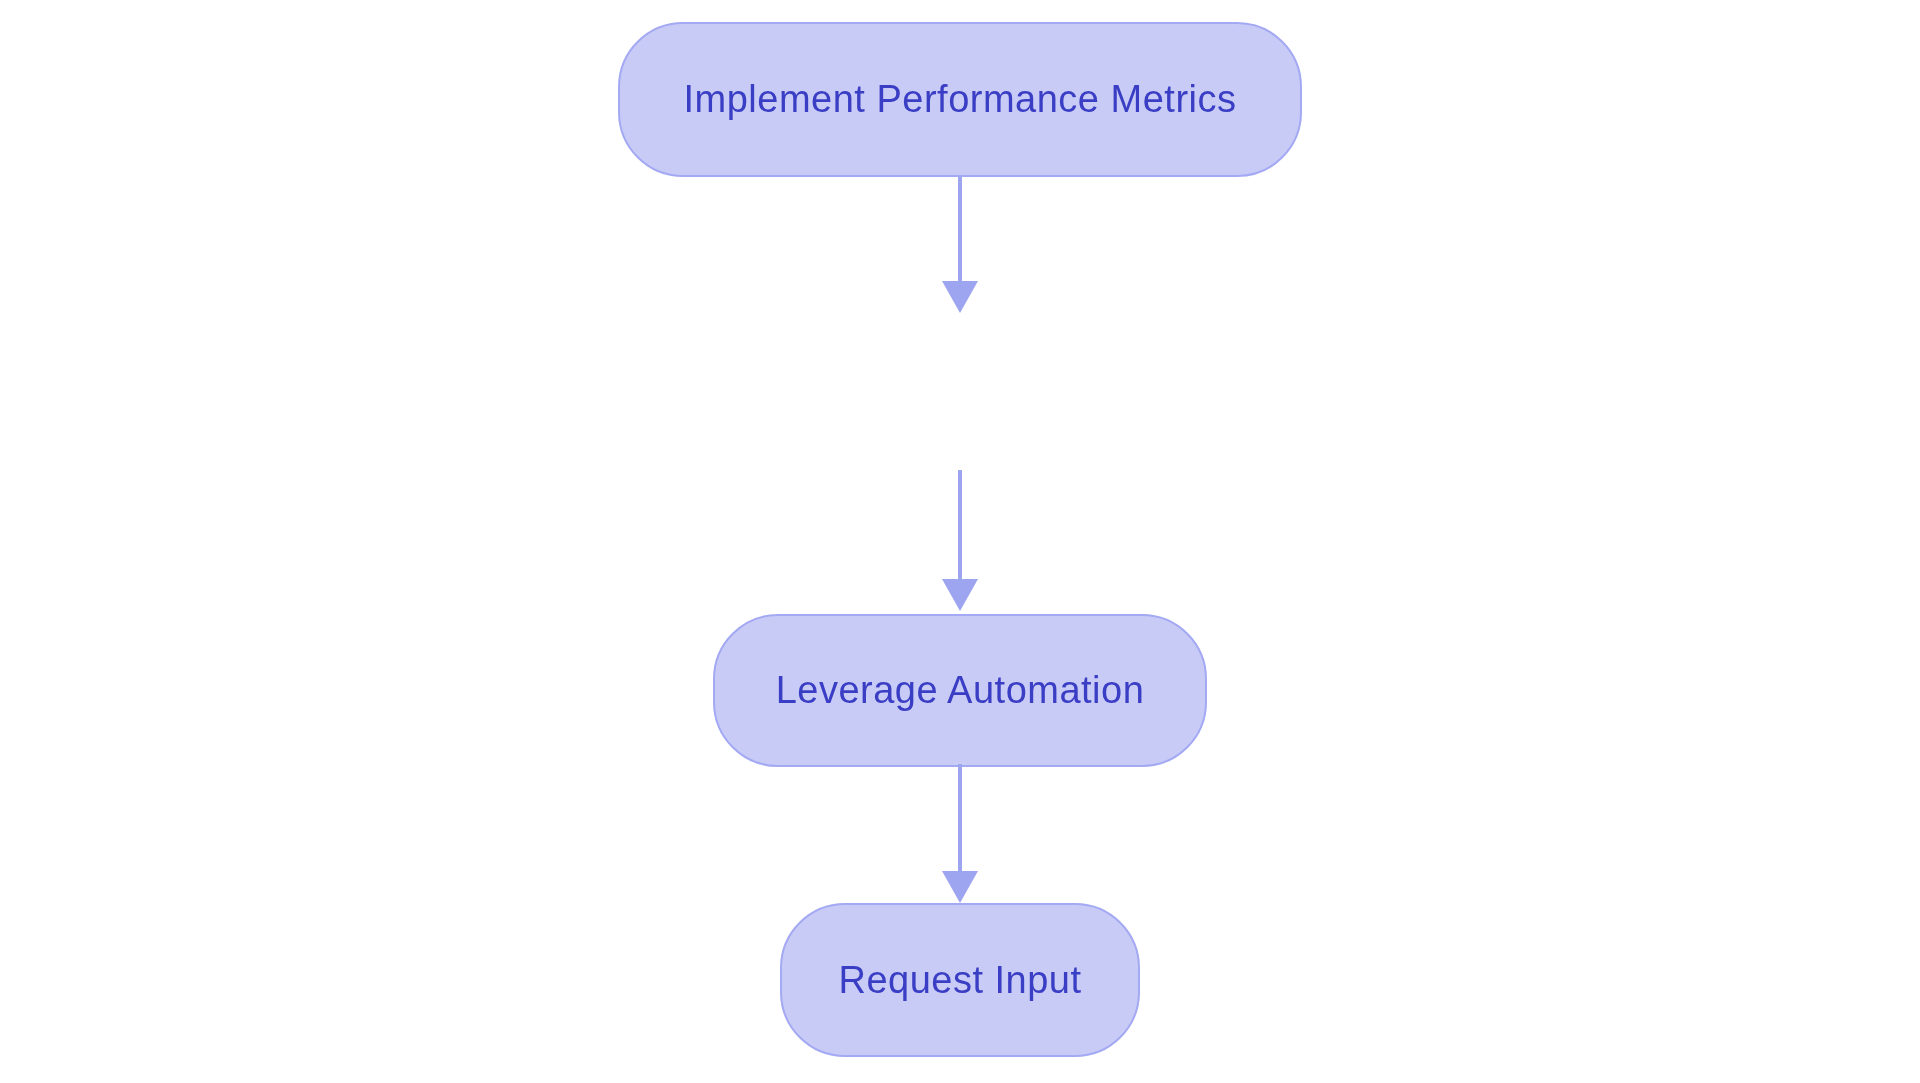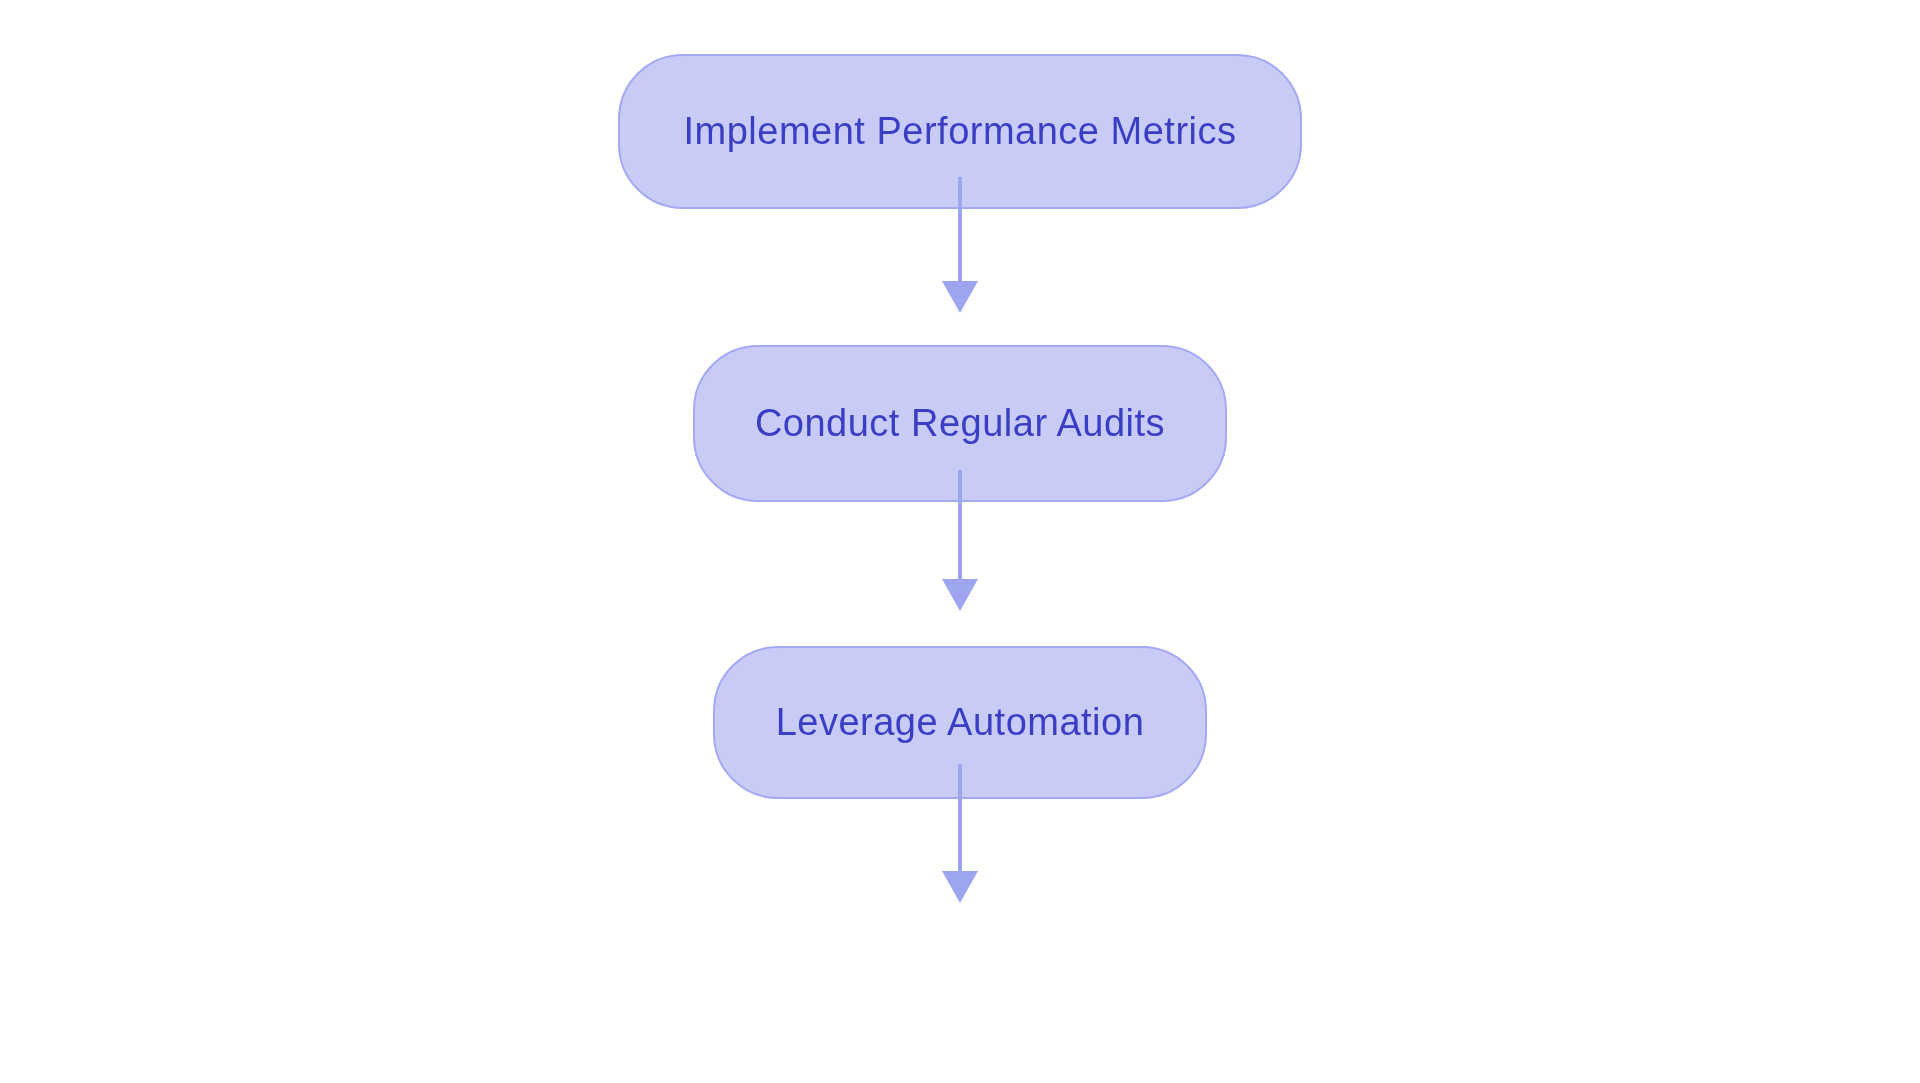--- a/index.html
+++ b/index.html
@@ -21,21 +21,20 @@
   
   .node {
     position: absolute;
     box-sizing: border-box;
     background: var(--node-fill, #c9cbf7);
     border: 2px solid var(--node-border, #a3a9f2);
     border-radius: 65px;
     display: flex;
     align-items: center;
     justify-content: center;
-    margin-top: 32px;
   }
   .node .label {
     color: var(--node-text, #3a3ec4);
     font-size: 38px;
     font-weight: 400;
     letter-spacing: 0.5px;
     white-space: nowrap;
     text-align: center;
   }
 
@@ -77,32 +76,32 @@
 
   <div class="node n1">
     <span class="label">Implement Performance Metrics</span>
   </div>
 
   <div class="arrow a1">
     <div class="shaft"></div>
     <div class="head"></div>
   </div>
 
-  <div class="node n2">
-    <span class="label">Conduct Regular Audits</span>
-  </div>
 
   <div class="arrow a2">
     <div class="shaft"></div>
     <div class="head"></div>
   </div>
 
   <div class="node n3">
     <span class="label">Leverage Automation</span>
   </div>
 
   <div class="arrow a3">
     <div class="shaft"></div>
     <div class="head"></div>
   </div>
 
+  <div class="node n4">
+    <span class="label">Request Input</span>
+  </div>
 
 </div>
 
 </body></html>

